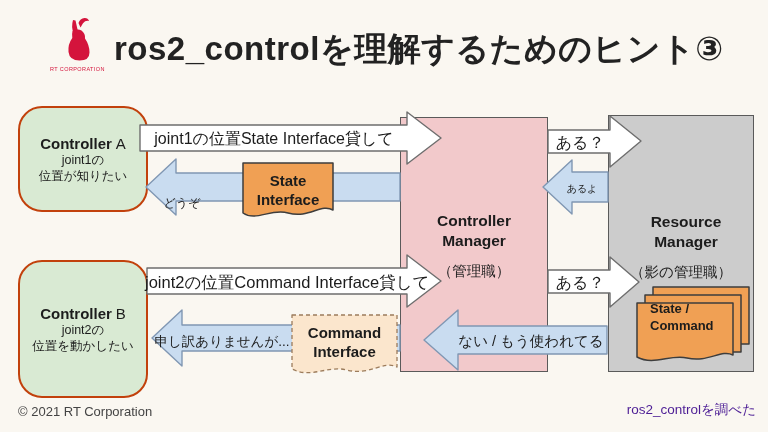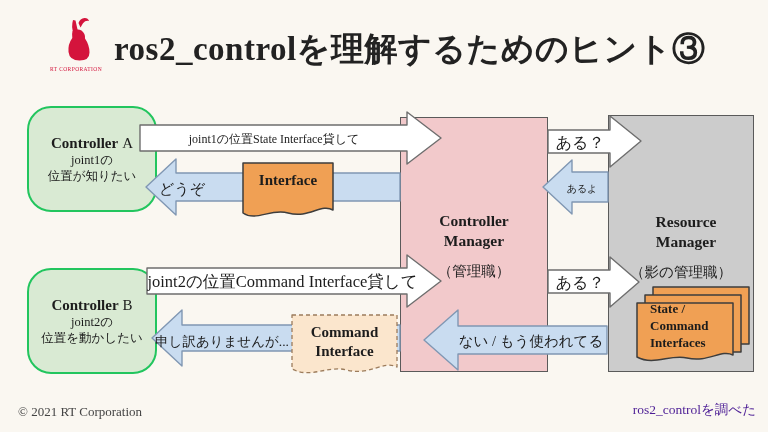--- a/index.html
+++ b/index.html
@@ -7,41 +7,41 @@
   body { font-family:"Liberation Sans","DejaVu Sans",sans-serif; background:#faf7f1; position:relative; overflow:hidden; color:#1c1c1c; }
   .abs { position:absolute; }
 
   
   .logo-wrap { left:50px; top:17px; width:52px; text-align:center; }
   .logo-company { font-size:5.5px; letter-spacing:.4px; color:#d4143c; margin-top:1px; white-space:nowrap; }
   .page-title { left:114px; top:27px; font-size:33px; font-weight:bold; color:#222; letter-spacing:.5px; white-space:nowrap; }
 
   
   .node { border-radius:24px; display:flex; flex-direction:column; align-items:center; justify-content:center; text-align:center; z-index:1; }
-  .green { left:18px; width:130px; background:#d9ead3; border:2px solid #22c55e;margin-left:9px; }
+  .green { left:18px; width:130px; background:#d9ead3; border:2px solid #c2410c; }
   .green.a { top:106px; height:106px; }
-  .green.b { top:268px; height:106px; }
+  .green.b { top:260px; height:138px; }
   .rect-box { border:1.5px solid #5a5a5a; border-radius:0; z-index:1; }
   .pink { left:400px; top:117px; width:148px; height:255px; background:#f2c9cb; }
   .gray { left:608px; top:115px; width:146px; height:257px; background:#cccccc; }
   .node-title { font-size:15px; font-weight:bold; }
   .node-title .sfx { font-weight:normal; margin-left:4px; }
   .node-line { font-size:12.5px; line-height:15px; margin-top:1px; }
   .mgr-title { width:100%; text-align:center; font-size:15.5px; font-weight:bold; line-height:20px; }
   .mgr-role { width:100%; text-align:center; font-size:14.5px; }
 
   svg.layer { left:0; top:0; z-index:2; pointer-events:none; }
   .white-arrow { fill:#ffffff; stroke:#6e6e6e; stroke-width:1.4; stroke-linejoin:round; }
   .blue-arrow { fill:#c9dcf0; stroke:#8097b3; stroke-width:1.4; stroke-linejoin:round; }
   .doc { fill:#f0a054; stroke:#3d3d3d; stroke-width:1.5; stroke-linejoin:round; }
   .doc-dashed { fill:#fbe6cd; stroke:#9c7c5c; stroke-width:1.3; stroke-dasharray:4 3; stroke-linejoin:round; }
 
   .lbl { z-index:3; text-align:center; white-space:nowrap; }
-  .lbl-joint1 { left:140px; top:127px; width:268px; font-size:12px; line-height:24px; }
-  .lbl-douzo  { left:150px; top:178px; width:64px;  font-size:15px; line-height:22px; }
+  .lbl-joint1 { left:140px; top:127px; width:268px; font-size:16px; line-height:24px; }
+  .lbl-douzo  { left:150px; top:192px; width:64px;  font-size:12px; line-height:22px; }
   .lbl-aru-top{ left:549px; top:132px; width:62px;  font-size:16px; line-height:21px; }
   .lbl-aruyo  { left:556px; top:178px; width:52px;  font-size:10px; line-height:22px; }
   .lbl-joint2 { left:145px; top:270px; width:275px; font-size:16.5px; line-height:24px; }
   .lbl-aru-bot{ left:549px; top:272px; width:62px;  font-size:16px; line-height:21px; }
   .lbl-nai    { left:455px; top:330px; width:152px; font-size:14.5px; line-height:22px; }
   .lbl-moushi { left:153px; top:331px; width:138px; font-size:13.5px; line-height:21px; }
 
   .doc-lbl { z-index:3; text-align:center; font-weight:bold; }
   .lbl-state   { left:243px; top:171px; width:90px;  font-size:15px; line-height:19px; }
   .lbl-command { left:292px; top:323px; width:105px; font-size:15px; line-height:19px; }
@@ -52,21 +52,21 @@
   .rm-title { left:608px; top:212px; width:156px; }
   .rm-role  { left:608px; top:263px; width:146px; }
   .mgr { z-index:3; }
 
   .footer-left  { left:18px;  top:404px; font-size:13px; color:#444; }
   .footer-right { right:12px; top:401px; font-size:13.5px; color:#4c1d95; }
 </style>
 </head>
 <body>
 
-<div style="width:768px;height:432px;position:relative;font-family:Liberation Serif, serif;">
+<div style="width:768px;height:432px;position:relative;">
 
   <div class="abs logo-wrap">
     <svg width="40" height="44" viewBox="0 0 40 44">
       <g fill="#d4143c">
         <path d="M17,3 Q15,10 17.5,16 L22,14.5 Q20.5,8 19.5,3.5 Z"></path>
         <path d="M22.5,6 Q24,1.5 28.5,1 Q32,0.8 33,4 Q29.5,3.2 27,6.2 L24.5,10.5 Z"></path>
         <path d="M16.5,14 Q21.5,11.5 25.5,13.5 Q29.5,16.5 29,21.5 Q33.5,28 33.5,35.5 Q33.5,43.5 23.5,43.5 Q13.5,43.5 12.5,35 Q11.8,27 16.3,21 Q15.8,16.5 16.5,14 Z"></path>
       </g>
     </svg>
     <div class="logo-company">RT CORPORATION</div>
@@ -121,28 +121,28 @@
   <div class="abs lbl lbl-joint1">joint1の位置State Interface貸して</div>
   <div class="abs lbl lbl-douzo">どうぞ</div>
   <div class="abs lbl lbl-aru-top">ある？</div>
   <div class="abs lbl lbl-aruyo">あるよ</div>
   <div class="abs lbl lbl-joint2">joint2の位置Command Interface貸して</div>
   <div class="abs lbl lbl-aru-bot">ある？</div>
   <div class="abs lbl lbl-moushi">申し訳ありませんが...</div>
   <div class="abs lbl lbl-nai">ない / もう使われてる</div>
 
   <div class="abs doc-lbl lbl-state">
+    <div>State</div>
     <div>Interface</div>
   </div>
   <div class="abs doc-lbl lbl-command">
     <div>Command</div>
     <div>Interface</div>
   </div>
   <div class="abs doc-lbl lbl-stack">
     <div>State /</div>
     <div>Command</div>
-    <div>Interfaces</div>
   </div>
 
   <div class="abs footer-left">© 2021 RT Corporation</div>
   <div class="abs footer-right">ros2_controlを調べた</div>
 
 </div>
 
 </body></html>

